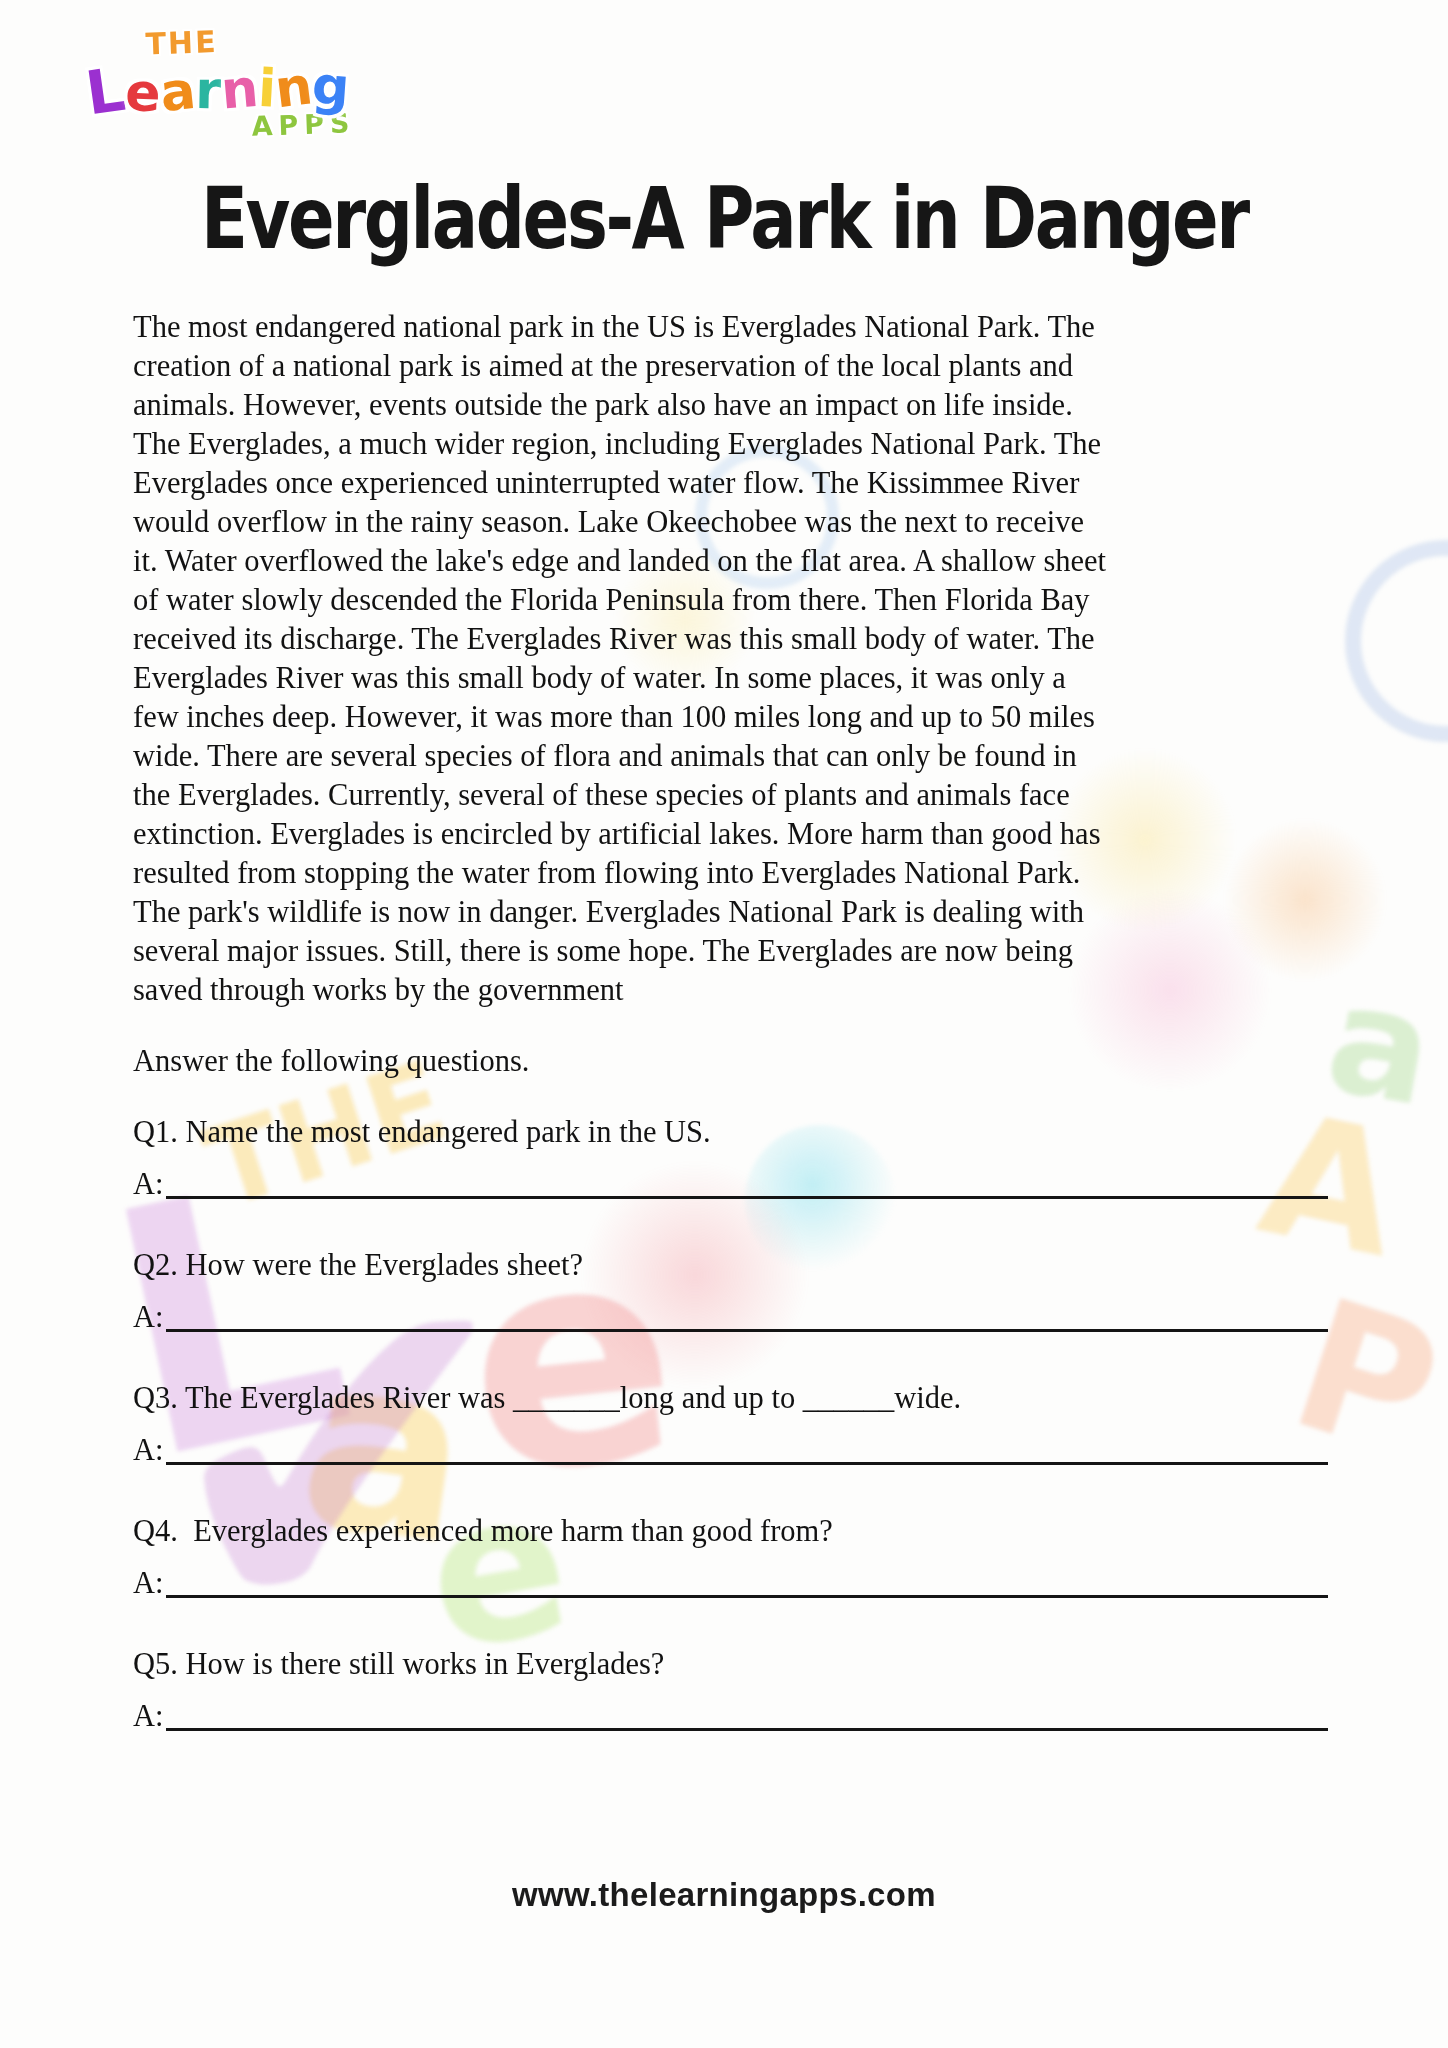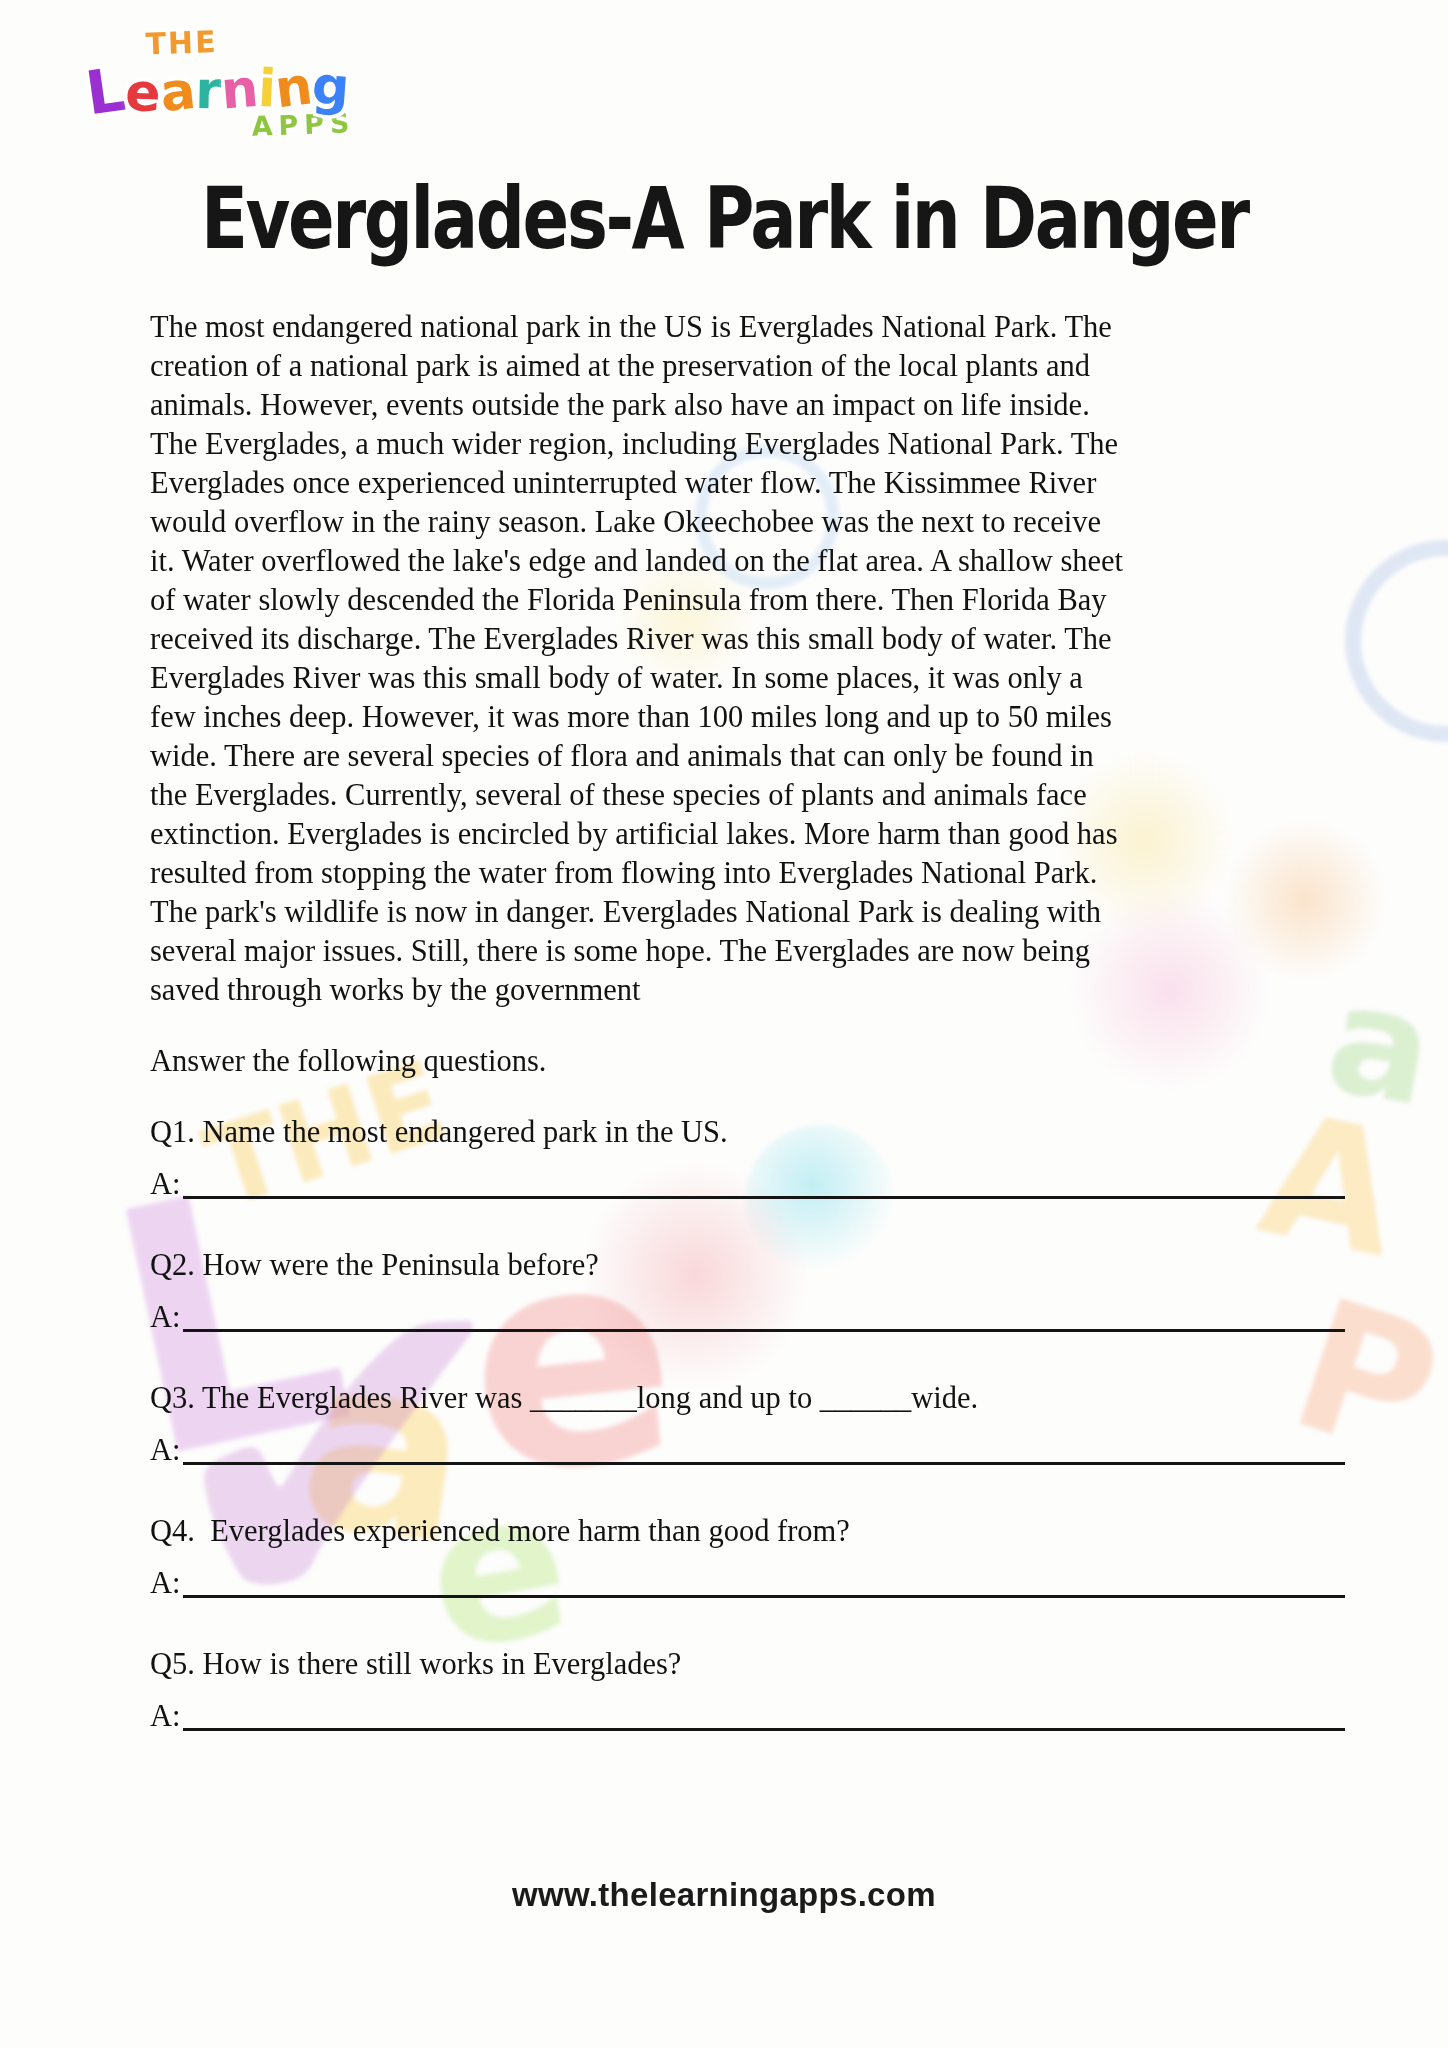--- a/index.html
+++ b/index.html
@@ -70,21 +70,21 @@
     font-weight:bold;
     font-size:86px;
     letter-spacing:-3px;
     color:#161616;
     transform:scaleX(0.80);
     transform-origin:center;
     white-space:nowrap;
   }
 
   
-  .content { position:absolute; left:150px; top:308px; width:1195px; z-index:1; }
+  .content { position:absolute; left:133px; top:308px; width:1195px; z-index:1; }
   .passage {
     font-size:30.5px; line-height:39px;
     white-space:pre;
   }
   .answer-prompt { margin-top:32px; font-size:30.5px; line-height:39px; }
 
   .qblock { margin-top:32px; }
   .qblock + .qblock { margin-top:42px; }
   .q-label { font-size:30.5px; line-height:39px; white-space:pre; }
   .answer-row { display:flex; margin-top:10px; height:42px; align-items:flex-end; }
@@ -158,21 +158,21 @@
 
     <div class="qblock">
       <div class="q-label">Q1. Name the most endangered park in the US.</div>
       <div class="answer-row">
         <span class="answer-prefix">A:</span>
         <div class="answer-line"></div>
       </div>
     </div>
 
     <div class="qblock">
-      <div class="q-label">Q2. How were the Peninsula before?</div>
+      <div class="q-label">Q2. How were the Everglades sheet?</div>
       <div class="answer-row">
         <span class="answer-prefix">A:</span>
         <div class="answer-line"></div>
       </div>
     </div>
 
     <div class="qblock">
       <div class="q-label">Q3. The Everglades River was _______long and up to ______wide.</div>
       <div class="answer-row">
         <span class="answer-prefix">A:</span>

